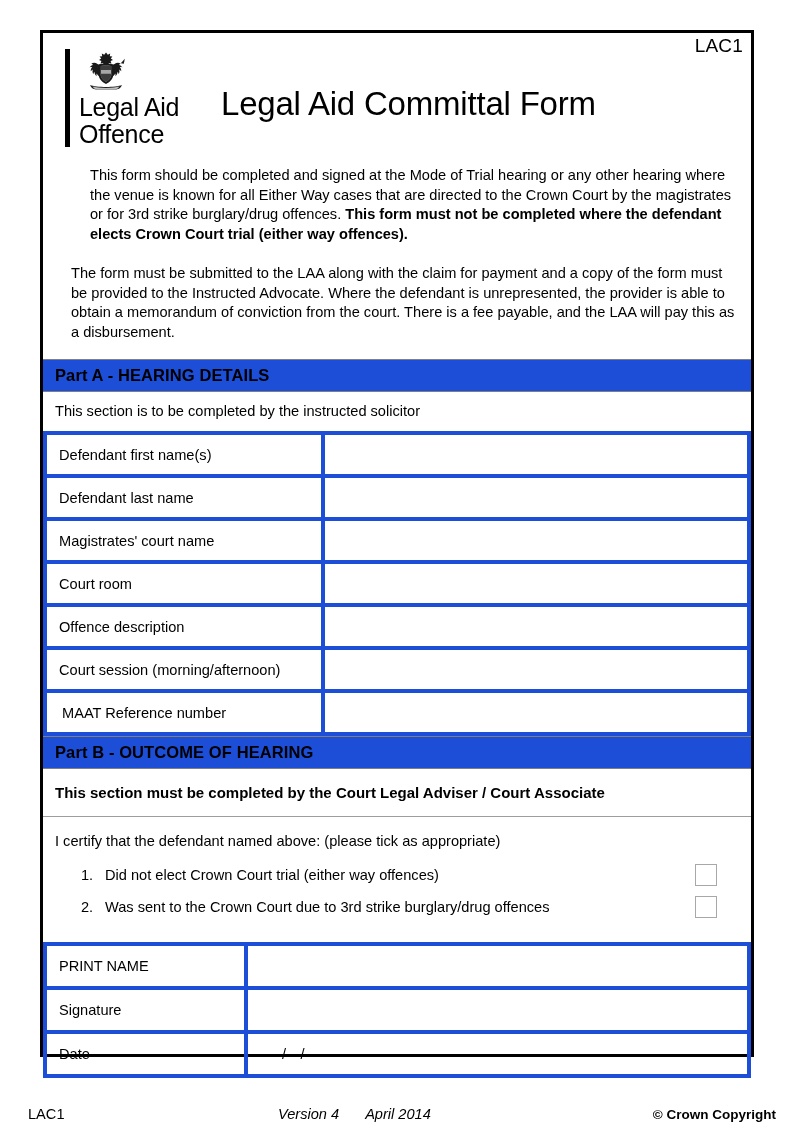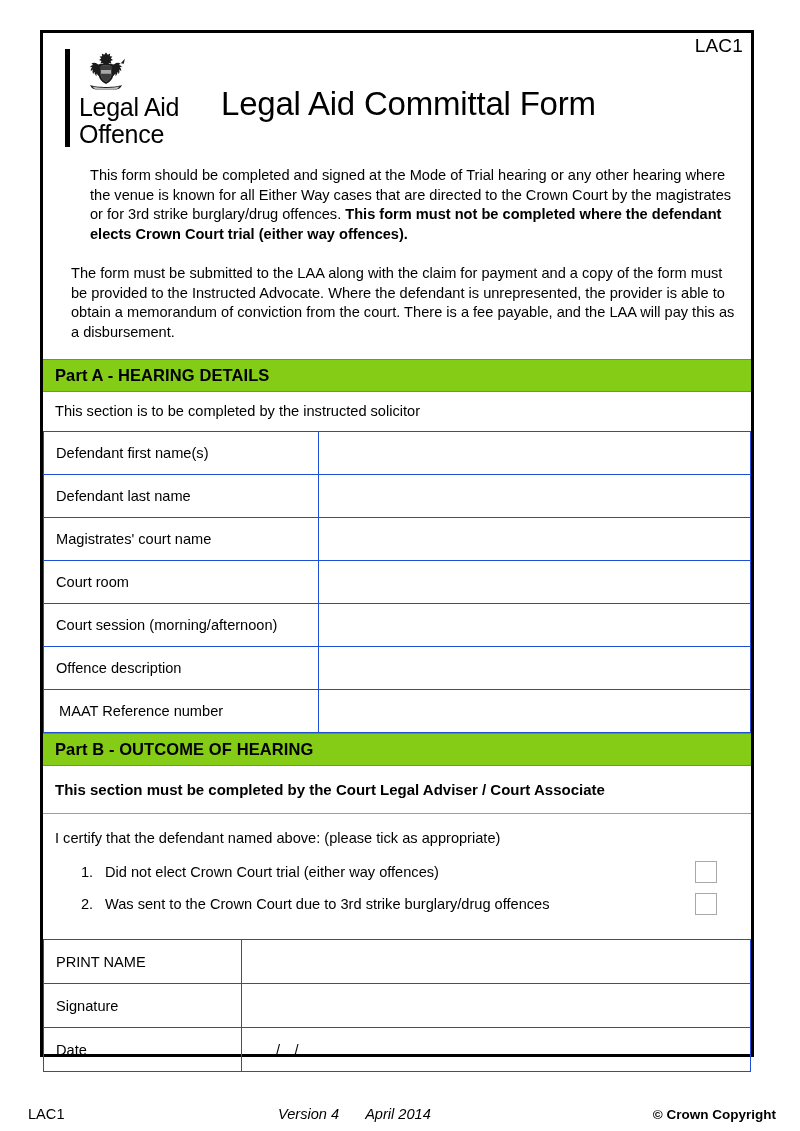--- a/index.html
+++ b/index.html
@@ -81,21 +81,21 @@
   .intro p {
     margin: 0 0 17px 0;
     font-size: 14.6px;
     line-height: 19.5px;
   }
   .intro p.first { margin-bottom: 20px; margin-left: 19px; }
   .intro b { font-weight: bold; }
 
   
   .band {
-    background: #84cc16;
+    background: #1d4ed8;
     color: #000000;
     font-size: 16.5px;
     font-weight: bold;
     padding: 6px 0 6px 12px;
     letter-spacing: 0.1px;
     border-top: 1px solid #7f7f7f;
     border-bottom: 1px solid #7f7f7f;
   }
 
   
@@ -106,21 +106,21 @@
   .subnote.bold { font-weight: bold; font-size: 15px; padding: 15px 12px 15px 12px; }
 
   
   .ftable {
     width: 100%;
     border-collapse: collapse;
     table-layout: fixed;
   }
   .ftable tr { height: 43px; }
   .ftable td {
-    border: 1px solid #1d4ed8;
+    border: 4px solid #1d4ed8;
     font-size: 14.6px;
     padding: 0 0 0 12px;
     vertical-align: middle;
   }
   .ftable td.label-cell { width: 262px; }
   .ftable td.value-cell { width: auto; }
   .ftable td.indent { padding-left: 15px; }
   .ftable.sig td.label-cell { width: 185px; }
   .ftable.sig tr { height: 44px; }
   .date-slashes {
@@ -237,25 +237,25 @@
       </tr>
       <tr>
         <td class="label-cell">Magistrates' court name</td>
         <td class="value-cell"></td>
       </tr>
       <tr>
         <td class="label-cell">Court room</td>
         <td class="value-cell"></td>
       </tr>
       <tr>
+        <td class="label-cell">Offence description</td>
+        <td class="value-cell"></td>
+      </tr>
+      <tr>
         <td class="label-cell">Court session (morning/afternoon)</td>
-        <td class="value-cell"></td>
-      </tr>
-      <tr>
-        <td class="label-cell">Offence description</td>
         <td class="value-cell"></td>
       </tr>
       <tr>
         <td class="label-cell indent">MAAT Reference number</td>
         <td class="value-cell"></td>
       </tr>
     </tbody>
   </table>
 
   <div class="band">Part B - OUTCOME OF HEARING</div>

